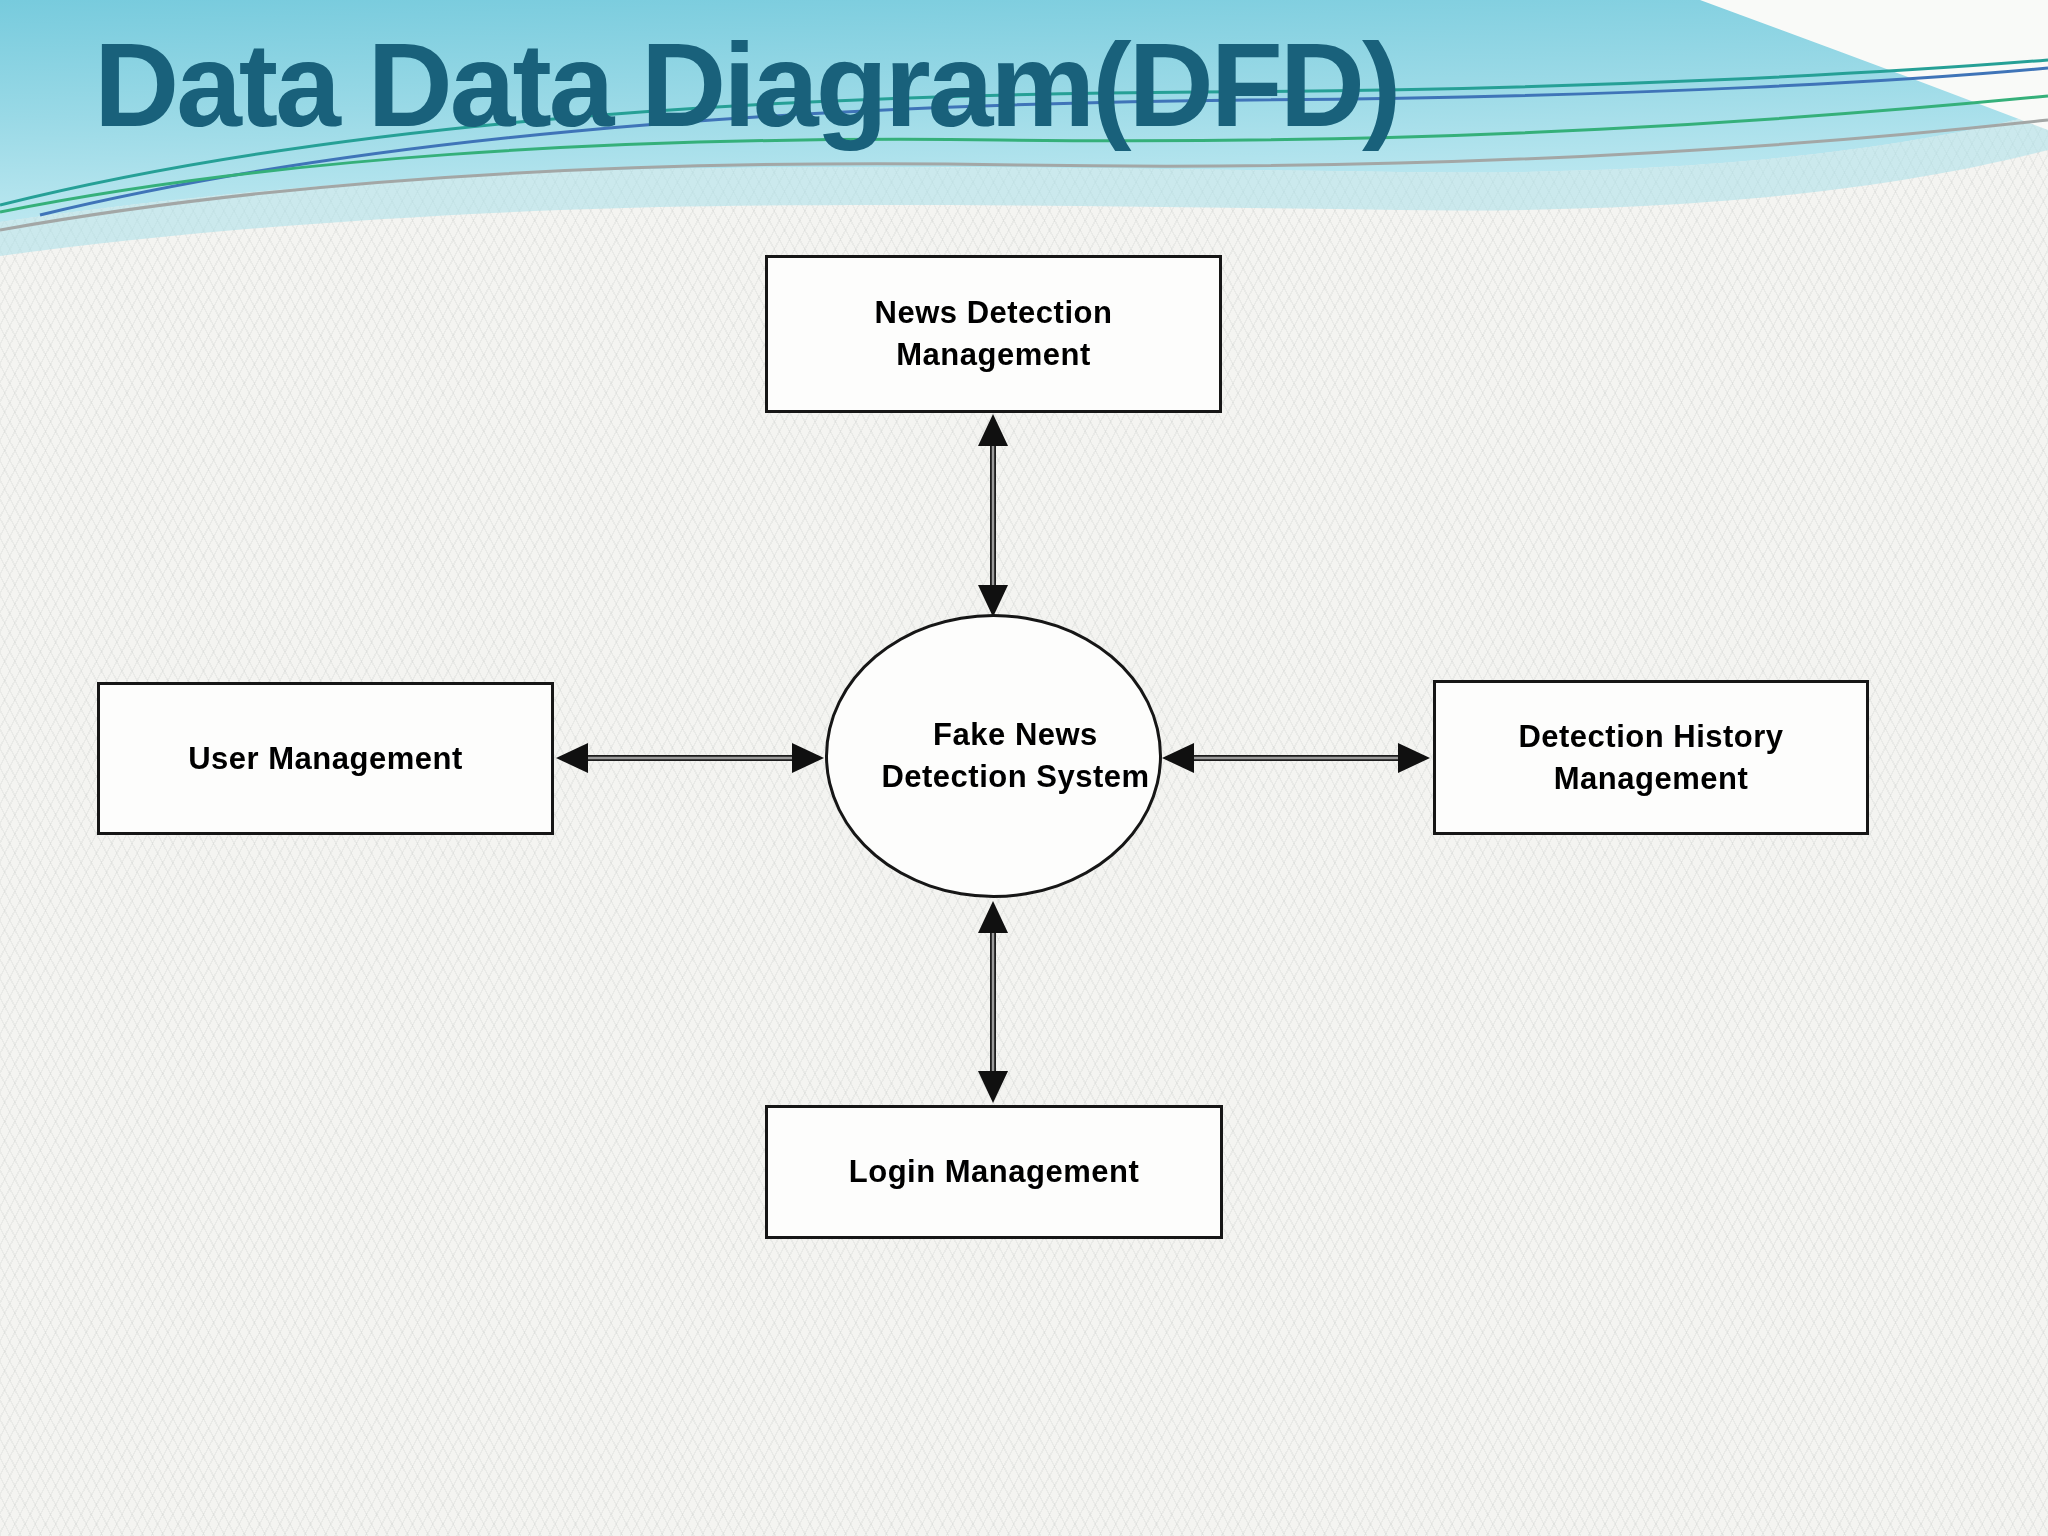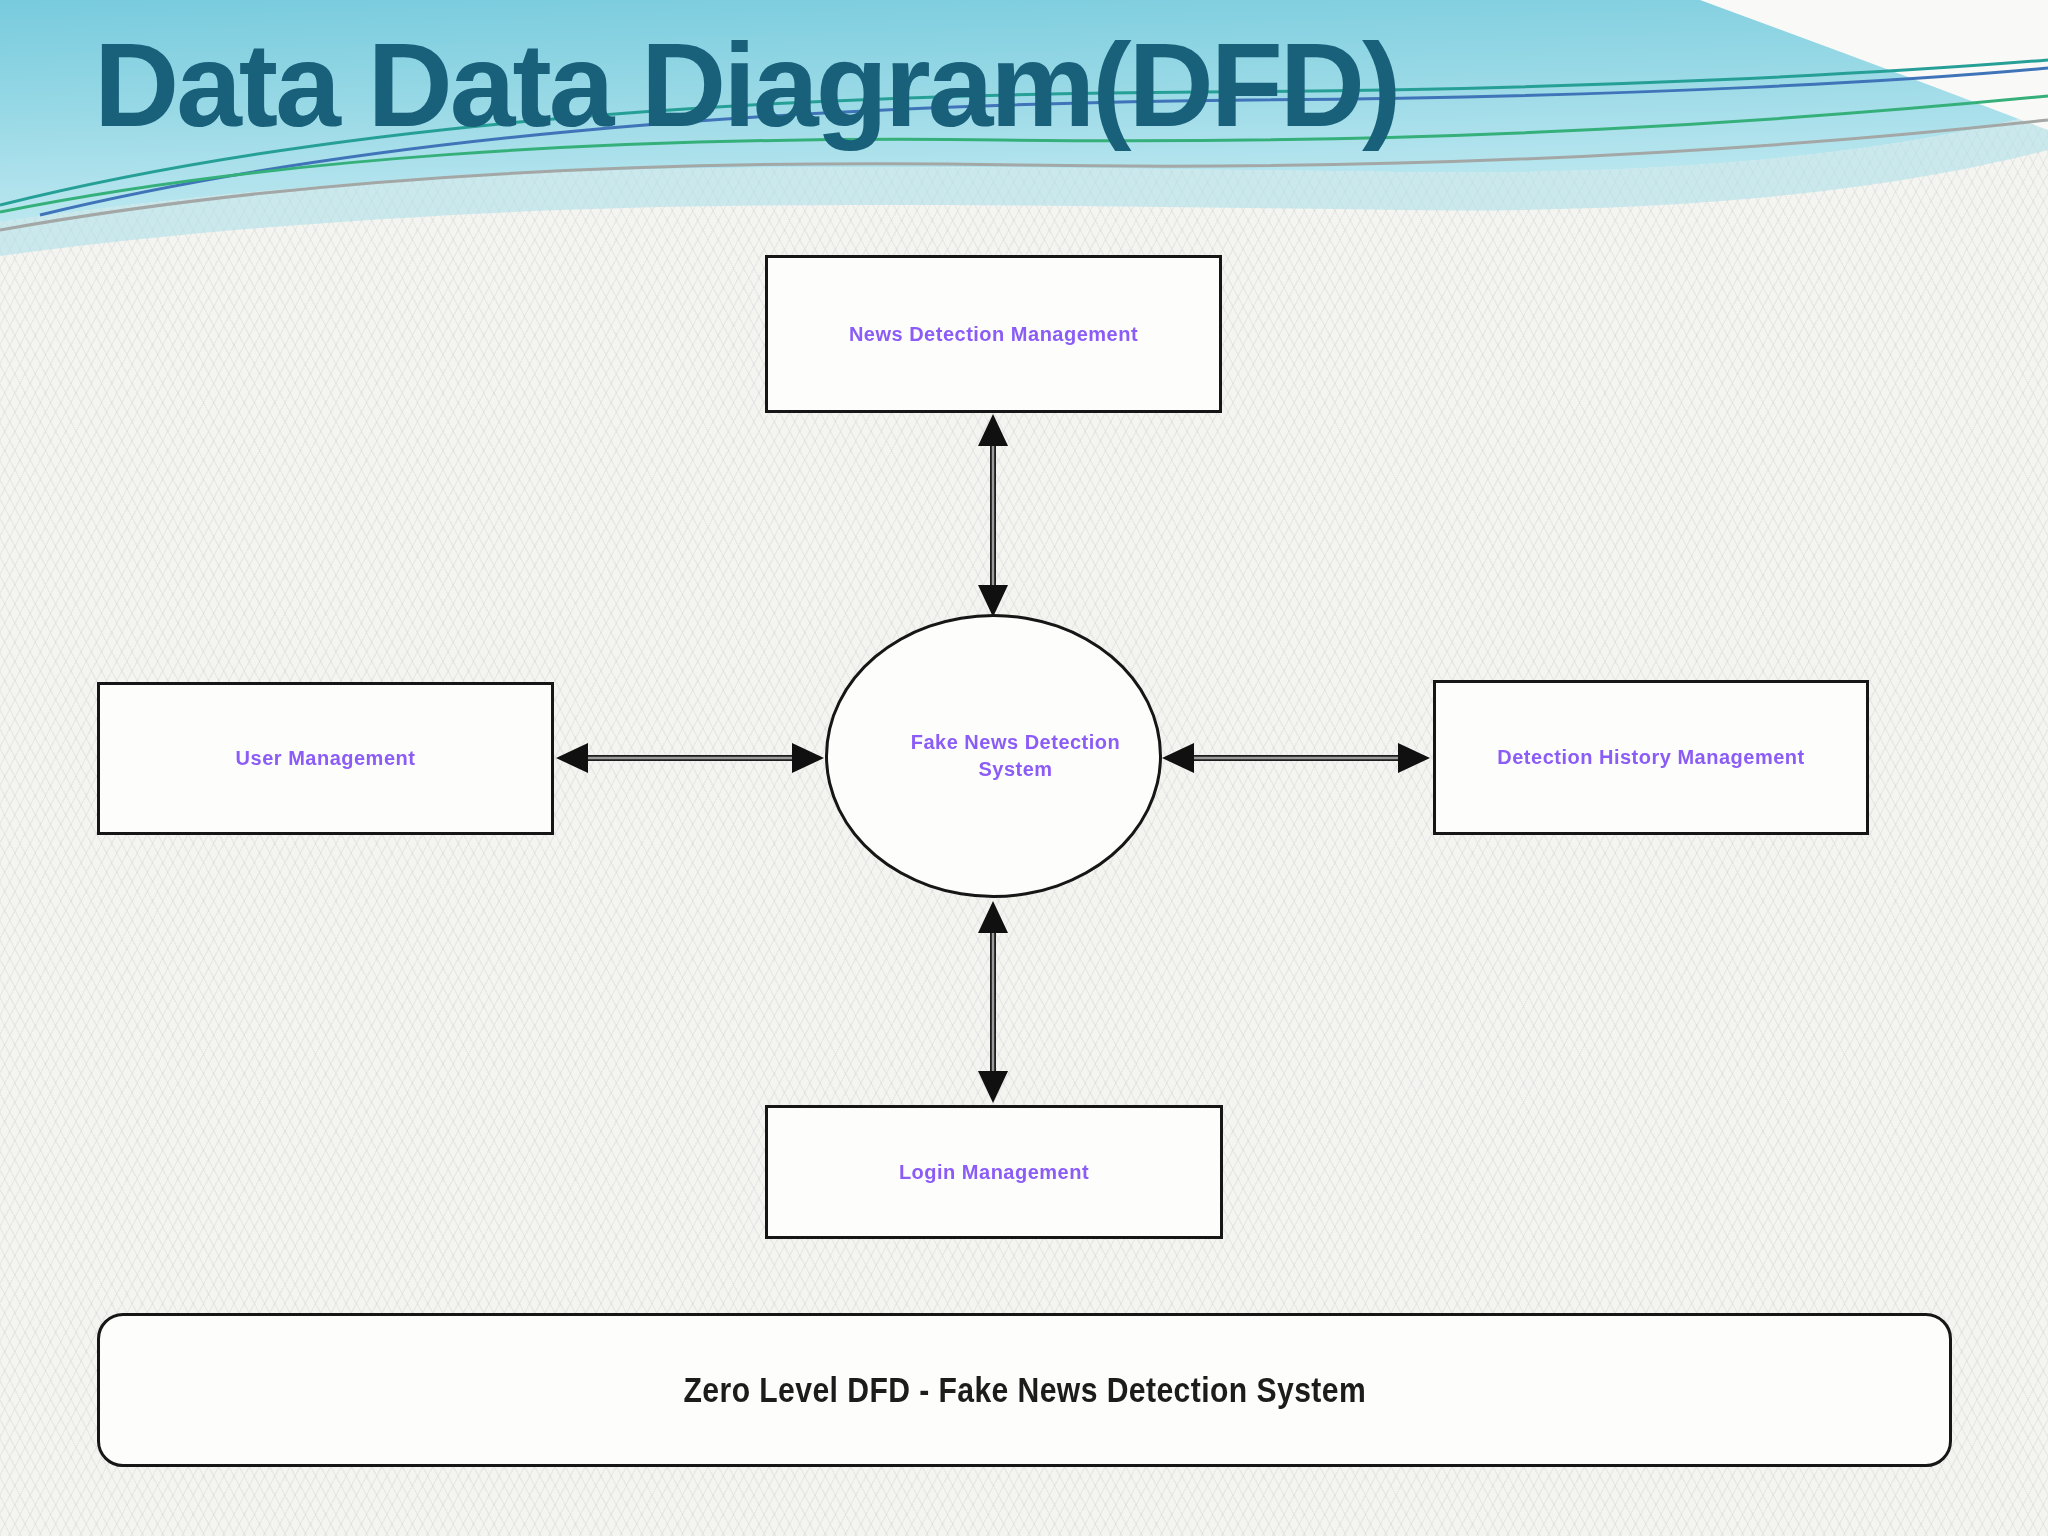--- a/index.html
+++ b/index.html
@@ -49,24 +49,24 @@
     position: absolute;
     background: #fdfdfc;
     border: 3px solid #161616;
     display: flex;
     align-items: center;
     justify-content: center;
     text-align: center;
   }
   .node .label {
     font-weight: bold;
-    font-size: 20px;
+    font-size: 31px;
     letter-spacing: 0.5px;
     line-height: 1.35;
-    color: #8b5cf6;
+    color: #000000;
   }
 
   .node-top    { left: 765px;  top: 255px;  width: 457px; height: 158px; }
   .node-left   { left: 97px;   top: 682px;  width: 457px; height: 153px; }
   .node-right  { left: 1433px; top: 680px;  width: 436px; height: 155px; }
   .node-bottom { left: 765px;  top: 1105px; width: 458px; height: 134px; }
 
   .node-top .label    { width: 310px; }
   .node-right .label  { width: 340px; }
   .node-left .label, .node-bottom .label { white-space: nowrap; }
@@ -173,17 +173,14 @@
   </div>
 
   <div class="node node-bottom">
     <span class="label">Login Management</span>
   </div>
 
   <div class="node node-center">
     <span class="label">Fake News Detection System</span>
   </div>
 
-  <div class="caption-box">
-    <span class="caption-text">Zero Level DFD - Fake News Detection System</span>
-  </div>
 
 </div>
 
 </body></html>

